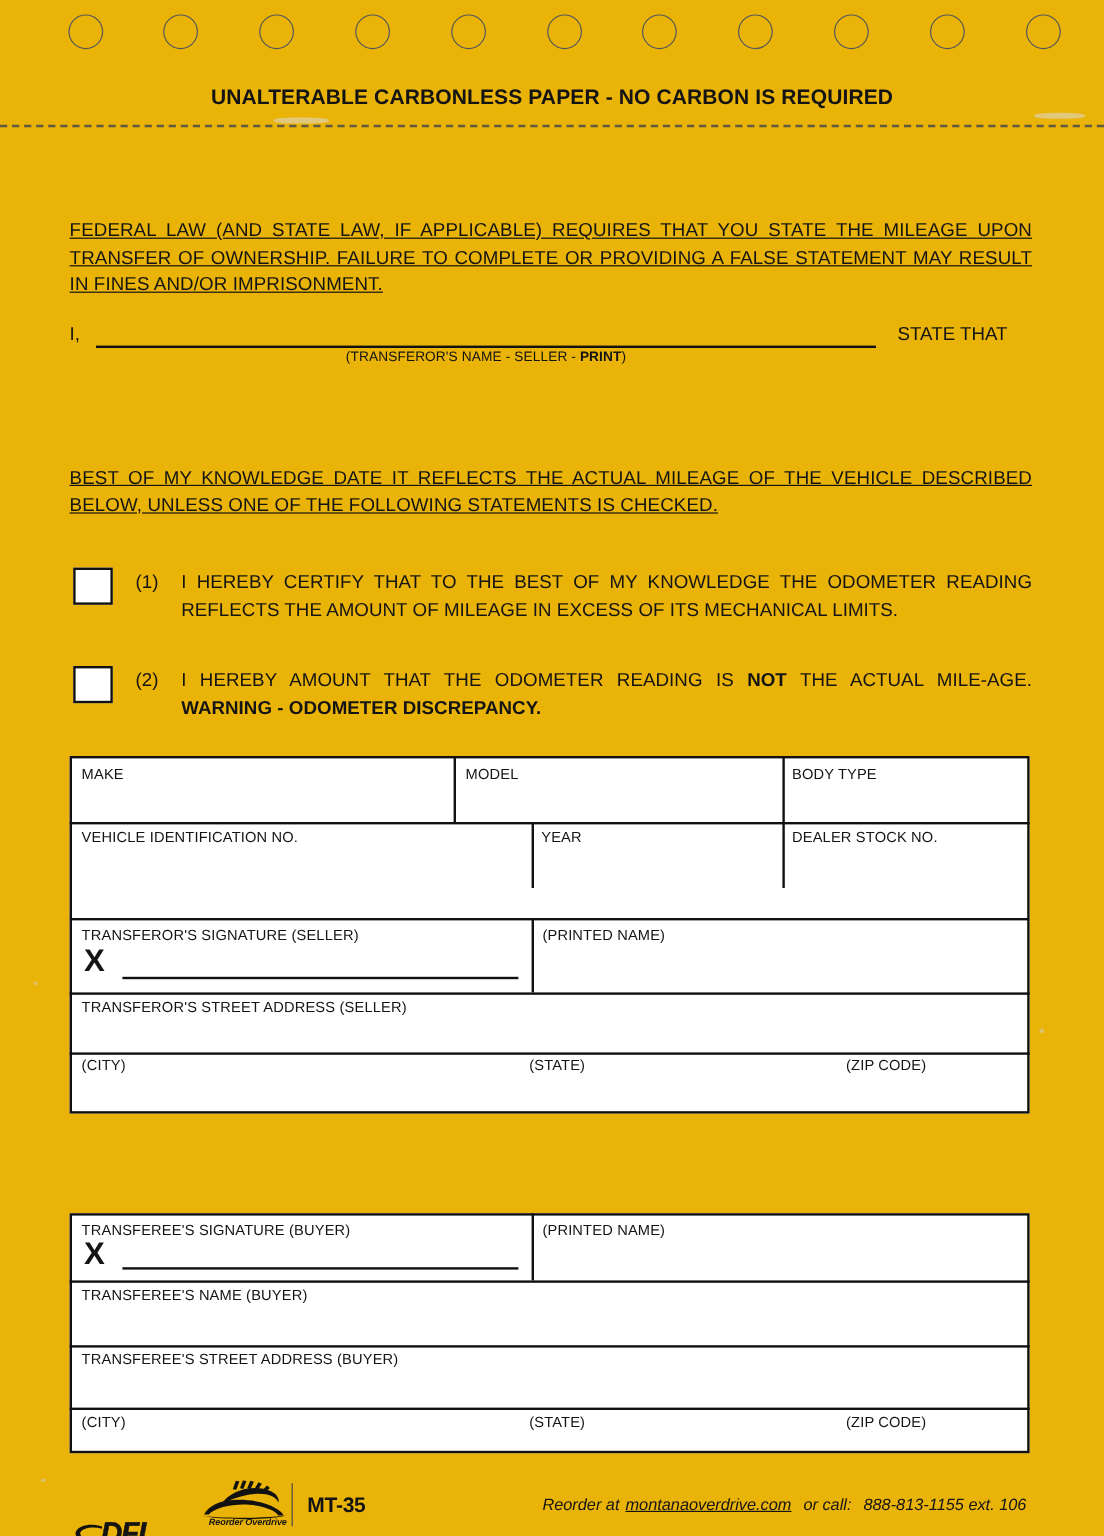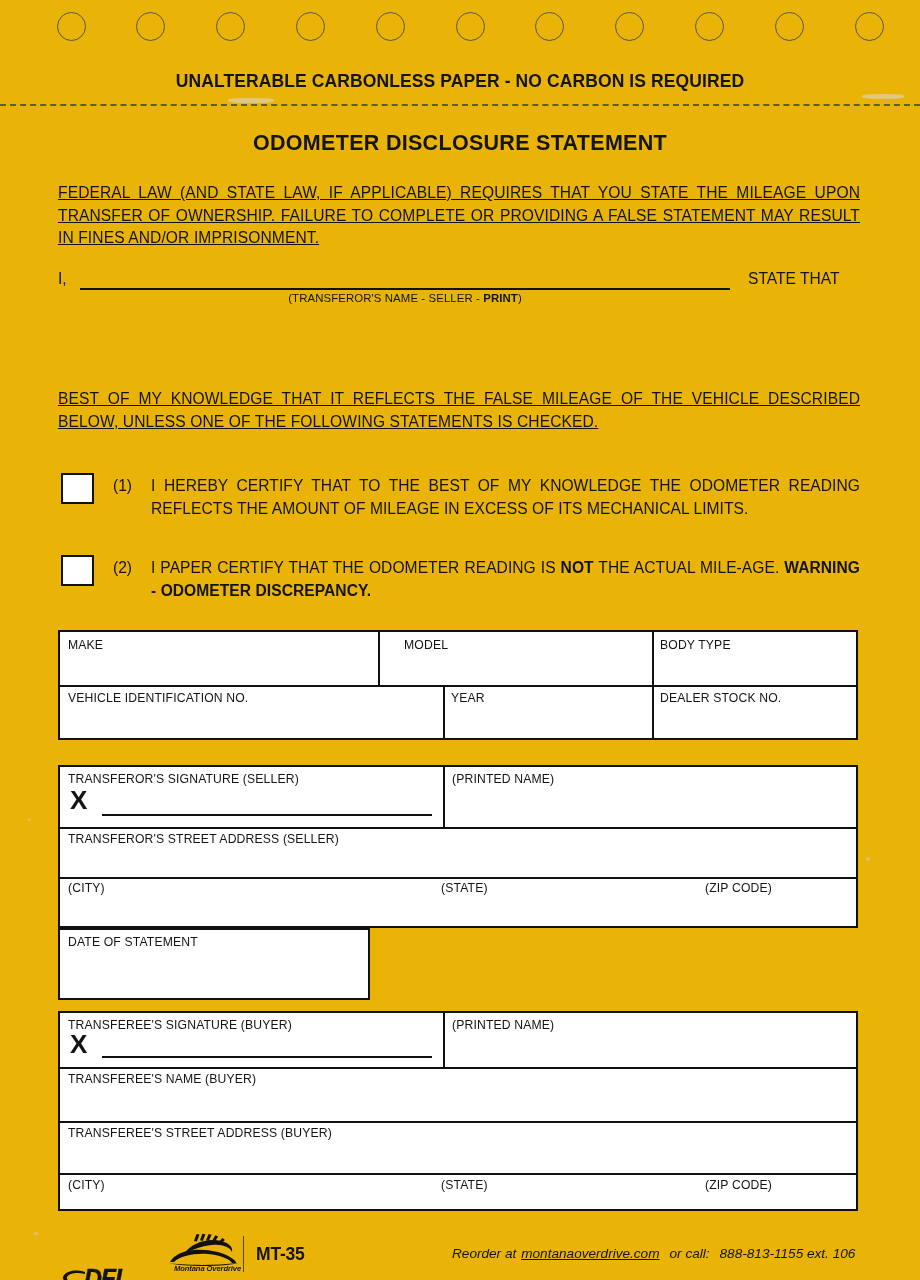--- a/index.html
+++ b/index.html
@@ -340,58 +340,57 @@
       <div class="punch-hole" style="left: 694.9px;"></div>
       <div class="punch-hole" style="left: 774.7px;"></div>
       <div class="punch-hole" style="left: 854.5px;"></div>
     </div>
 
   <div id="perforation"></div>
   <div class="perf-smudge" style="left:228px; top:98px; width:46px;"></div>
   <div class="perf-smudge" style="left:862px; top:94px; width:42px;"></div>
 
   <div id="carbonless-banner">UNALTERABLE CARBONLESS PAPER - NO CARBON IS REQUIRED</div>
-  <div id="doc-title">ODOMETER DISCLOSURE STATEMENT</div>
 
   <div class="para" id="para-federal">FEDERAL LAW (AND STATE LAW, IF APPLICABLE) REQUIRES THAT YOU STATE THE MILEAGE UPON TRANSFER OF OWNERSHIP. FAILURE TO COMPLETE OR PROVIDING A FALSE STATEMENT MAY RESULT IN FINES AND/OR IMPRISONMENT.</div>
 
   <div id="seller-name-line">
     <span id="i-label">I,</span>
     <div id="seller-name-rule"></div>
     <div id="seller-name-caption"><span>(TRANSFEROR'S NAME - SELLER - </span><b>PRINT</b><span>)</span></div>
     <span id="state-that">STATE THAT</span>
   </div>
 
 
-  <div class="para" id="para-best">BEST OF MY KNOWLEDGE THAT IT REFLECTS THE FALSE MILEAGE OF THE VEHICLE DESCRIBED BELOW, UNLESS ONE OF THE FOLLOWING STATEMENTS IS CHECKED.</div>
+  <div class="para" id="para-best">BEST OF MY KNOWLEDGE DATE IT REFLECTS THE ACTUAL MILEAGE OF THE VEHICLE DESCRIBED BELOW, UNLESS ONE OF THE FOLLOWING STATEMENTS IS CHECKED.</div>
 
   <div class="stmt" id="stmt-1">
     <div class="stmt-box"></div>
     <div class="stmt-num">(1)</div>
     <div class="stmt-text">I HEREBY CERTIFY THAT TO THE BEST OF MY KNOWLEDGE THE ODOMETER READING REFLECTS THE AMOUNT OF MILEAGE IN EXCESS OF ITS MECHANICAL LIMITS.</div>
   </div>
 
   <div class="stmt" id="stmt-2">
     <div class="stmt-box"></div>
     <div class="stmt-num">(2)</div>
-    <div class="stmt-text"><span>I PAPER CERTIFY THAT THE ODOMETER READING IS </span><b>NOT</b><span> THE ACTUAL MILE-AGE. </span><b>WARNING - ODOMETER DISCREPANCY.</b></div>
-  </div>
-
-  <div class="box" id="vehicle-table" style="left:58px; top:630px; width:800px; height:110px;">
+    <div class="stmt-text"><span>I HEREBY AMOUNT THAT THE ODOMETER READING IS </span><b>NOT</b><span> THE ACTUAL MILE-AGE. </span><b>WARNING - ODOMETER DISCREPANCY.</b></div>
+  </div>
+
+  <div class="box" id="vehicle-table" style="left:58px; top:630px; width:800px; height:137px;">
 
     <div class="hline" style="left:-2px; top:53px; width:800px;"></div>
 
     <div class="vline" style="left:318px; top:-2px; height:55px;"></div>
     <div class="vline" style="left:592px; top:-2px; height:55px;"></div>
 
     <div class="vline" style="left:383px; top:53px; height:55px;"></div>
     <div class="vline" style="left:592px; top:53px; height:55px;"></div>
 
     <div class="field-label" style="left:8px; top:6px;">MAKE</div>
-    <div class="field-label" style="left:344px; top:6px;text-align:center;">MODEL</div>
+    <div class="field-label" style="left:328px; top:6px;text-align:center;">MODEL</div>
     <div class="field-label" style="left:600px; top:6px;">BODY TYPE</div>
 
     <div class="field-label" style="left:8px; top:59px;">VEHICLE IDENTIFICATION NO.</div>
     <div class="field-label" style="left:391px; top:59px;">YEAR</div>
     <div class="field-label" style="left:600px; top:59px;">DEALER STOCK NO.</div>
 
     <div style="position:absolute;left:2px;top:22px;width:312px;height:28px;"></div>
     <div style="position:absolute;left:322px;top:22px;width:266px;height:28px;"></div>
     <div style="position:absolute;left:596px;top:22px;width:198px;height:28px;"></div>
     <div style="position:absolute;left:2px;top:76px;width:377px;height:28px;"></div>
@@ -417,24 +416,20 @@
     <div style="position:absolute;left:2px;top:82px;width:792px;height:26px;"></div>
 
     <div class="field-label" style="left:8px; top:114px;">(CITY)</div>
     <div class="field-label" style="left:381px; top:114px;">(STATE)</div>
     <div class="field-label" style="left:645px; top:114px;">(ZIP CODE)</div>
     <div style="position:absolute;left:2px;top:132px;width:372px;height:27px;"></div>
     <div style="position:absolute;left:378px;top:132px;width:260px;height:27px;"></div>
     <div style="position:absolute;left:642px;top:132px;width:152px;height:27px;"></div>
   </div>
 
-  <div class="box" id="date-of-statement-box" style="left:58px; top:928px; width:312px; height:72px;">
-    <div class="field-label" style="left:8px; top:5px;">DATE OF STATEMENT</div>
-    <div style="position:absolute;left:2px;top:24px;width:304px;height:44px;"></div>
-  </div>
 
   <div class="box" id="transferee-block" style="left:58px; top:1011px; width:800px; height:200px;">
     <div class="hline" style="left:-2px; top:54px; width:800px;"></div>
     <div class="hline" style="left:-2px; top:108px; width:800px;"></div>
     <div class="hline" style="left:-2px; top:160px; width:800px;"></div>
     <div class="vline" style="left:383px; top:-2px; height:56px;"></div>
 
     <div class="field-label" style="left:8px; top:5px;">TRANSFEREE'S SIGNATURE (BUYER)</div>
     <div class="sig-x" style="left:10px; top:18px;">X</div>
     <div class="sig-rule" style="left:42px; top:43px; width:330px;"></div>
@@ -476,21 +471,21 @@
           <path d="M48 8.8 l3.4 -5.6 l2.8 1.3 l-3.6 5.5 Z"></path>
           <path d="M54 10.4 l4.6 -4.4 l2.3 2 l-4.8 4.2 Z"></path>
         </g>
 
         <path d="M20 22 C28 10, 46 5, 60 10 C66 12, 69 16, 68 20 C66 15, 58 12, 48 13 C37 14, 27 18, 20 22 Z" fill="#111"></path>
 
         <path d="M6 30 C10 23, 18 19, 30 18 C44 17, 58 20, 66 25 C70 27.5, 72 29, 72 31 L68 31 C66 27, 56 23, 44 22 C30 21, 16 24, 10 30 Z" fill="#111"></path>
 
         <path d="M4 31 C14 33, 50 34, 74 31 C62 35, 18 35, 4 31 Z" fill="#111"></path>
       </svg>
-      <div id="mo-tag">Montana Overdrive</div>
+      <div id="mo-tag">Reorder Overdrive</div>
     </div>
 
     <div id="footer-divider"></div>
 
     <div id="form-code">MT-35</div>
 
     <div id="reorder-line"><span>Reorder at</span><span class="spacer"></span><span class="url">montanaoverdrive.com</span><span class="spacer"></span><span class="spacer"></span><span>or call:</span><span class="spacer"></span><span class="spacer"></span><span>888-813-1155 ext. 106</span></div>
   </div>
 
   <div class="speckle" style="left:34px; top:1232px; width:4px; height:3px;"></div>

